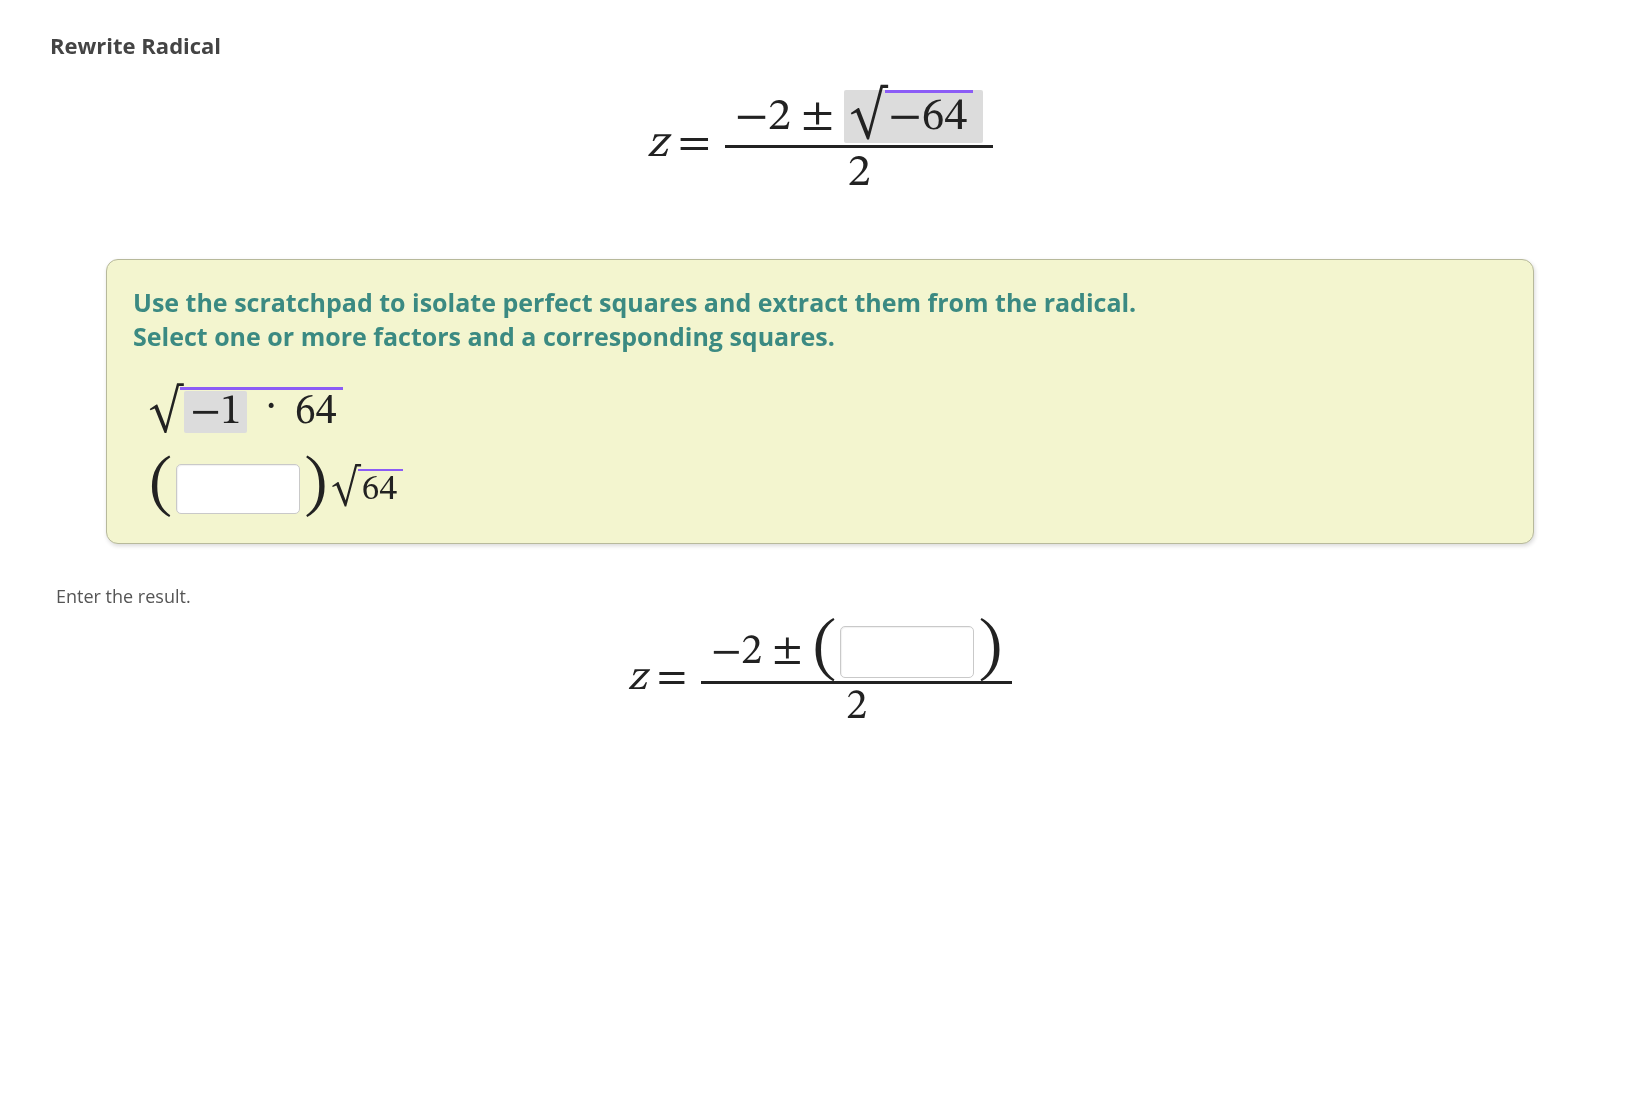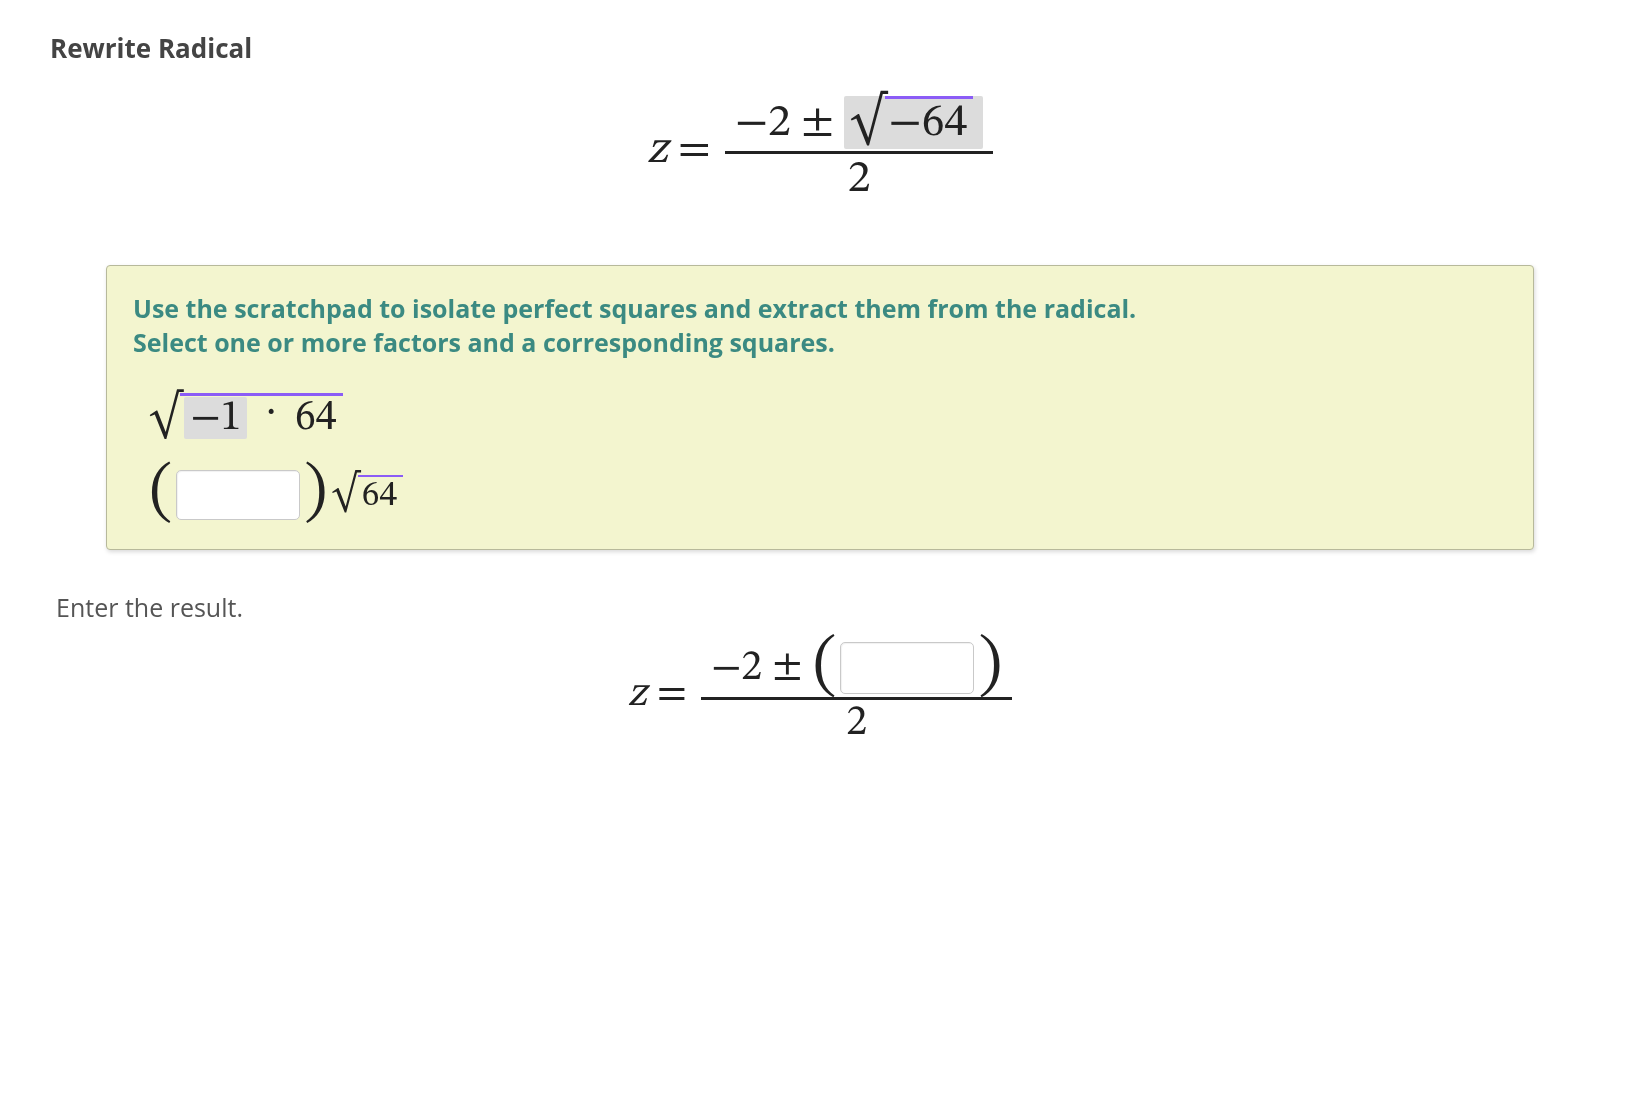--- a/index.html
+++ b/index.html
@@ -9,21 +9,21 @@
     font-family: "Open Sans", "Helvetica Neue", Arial, sans-serif;
     color: #333;
     width: 1640px;
     height: 1110px;
     overflow: hidden;
   }
   .content {
     padding: 20px 50px;
   }
   .heading {
-    font-size: 26px;
+    font-size: 22px;
     font-weight: 700;
     color: #444;
     margin: 10px 0 30px 0;
   }
 
   
   .math {
     font-family: "STIX Two Math", "Cambria Math", "Times New Roman", serif;
     font-style: italic;
     color: #222;
@@ -88,21 +88,21 @@
     border-top: 3px solid #8b5cf6;
     padding: 0 6px 0 4px;
     line-height: 1.05;
   }
 
   
   .panel {
     margin: 0 56px;
     background: #f3f5cf;
     border: 1px solid #b7b99b;
-    border-radius: 4px;
+    border-radius: 12px;
     padding: 26px 8px 28px 24px;
     box-shadow: 1px 2px 4px rgba(0,0,0,0.15);
   }
   .panel-instr {
     color: #3b8a82;
     font-weight: 700;
     font-size: 25px;
     line-height: 1.35;
     padding-left: 2px;
   }
@@ -157,21 +157,21 @@
     vertical-align: middle;
   }
   .line2 .radical {
     font-size: 0.85em;
     margin-left: 4px;
   }
   .line2 .radical .radicand { border-top-width: 2.5px; }
 
   
   .prompt {
-    font-size: 25px;
+    font-size: 18px;
     color: #555;
     margin: 40px 0 18px 6px;
   }
   .bottom-eq {
     display: flex;
     justify-content: center;
     align-items: center;
     font-size: 42px;
   }
   .bottom-eq .var { font-style: italic; padding-right: 6px;}

